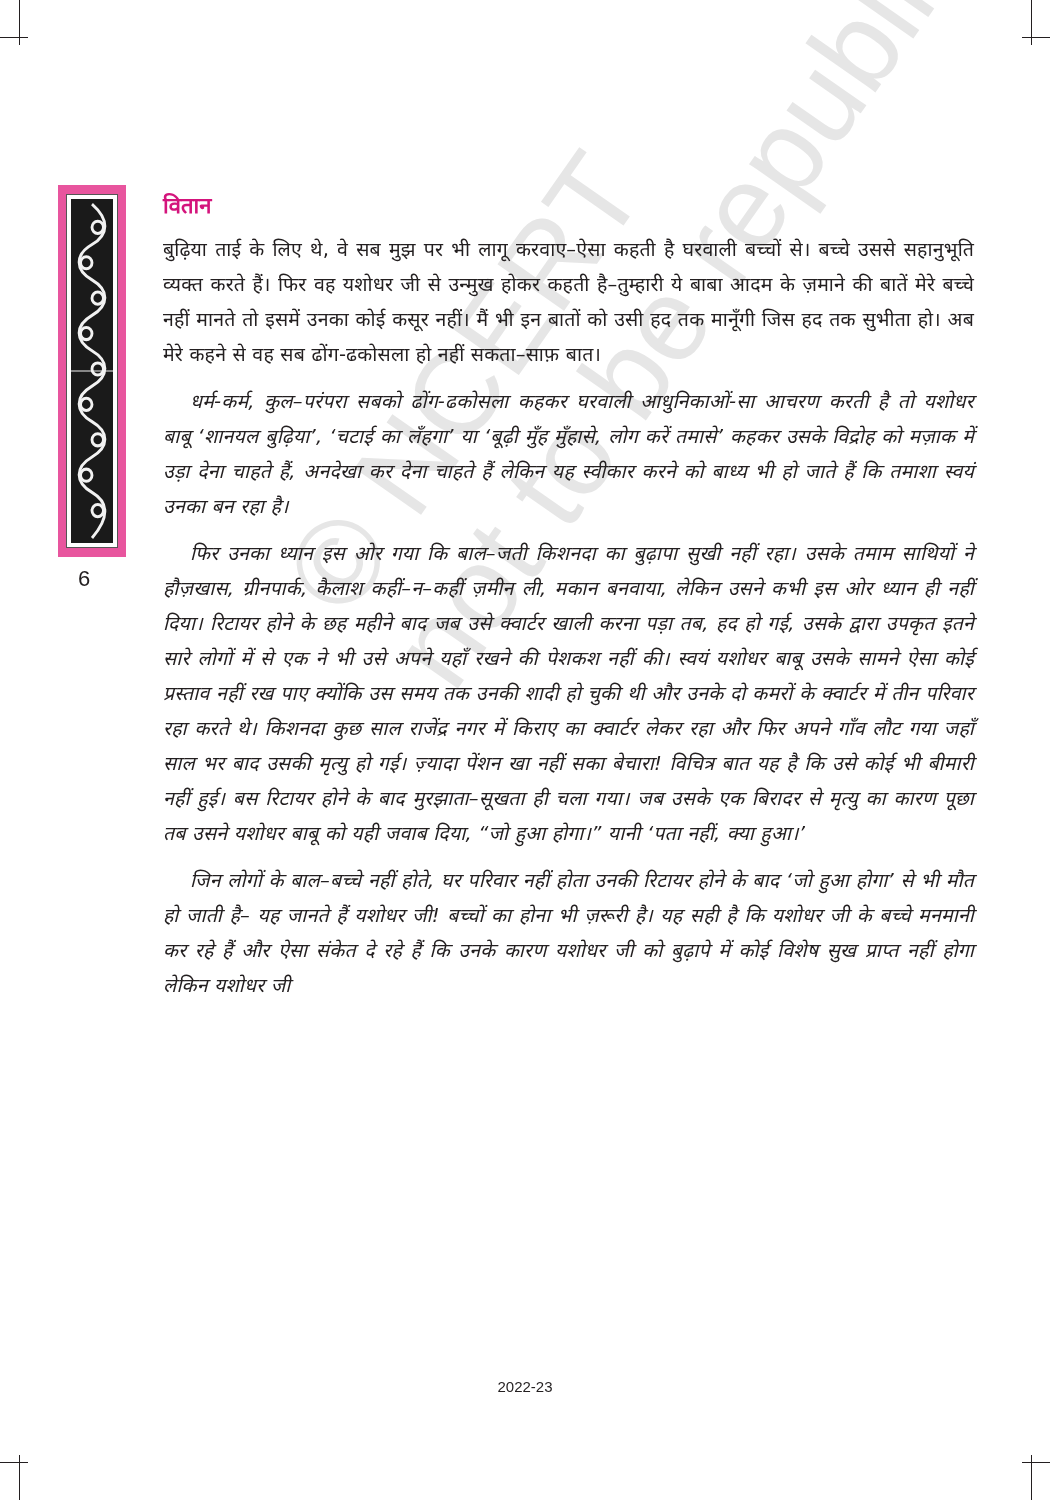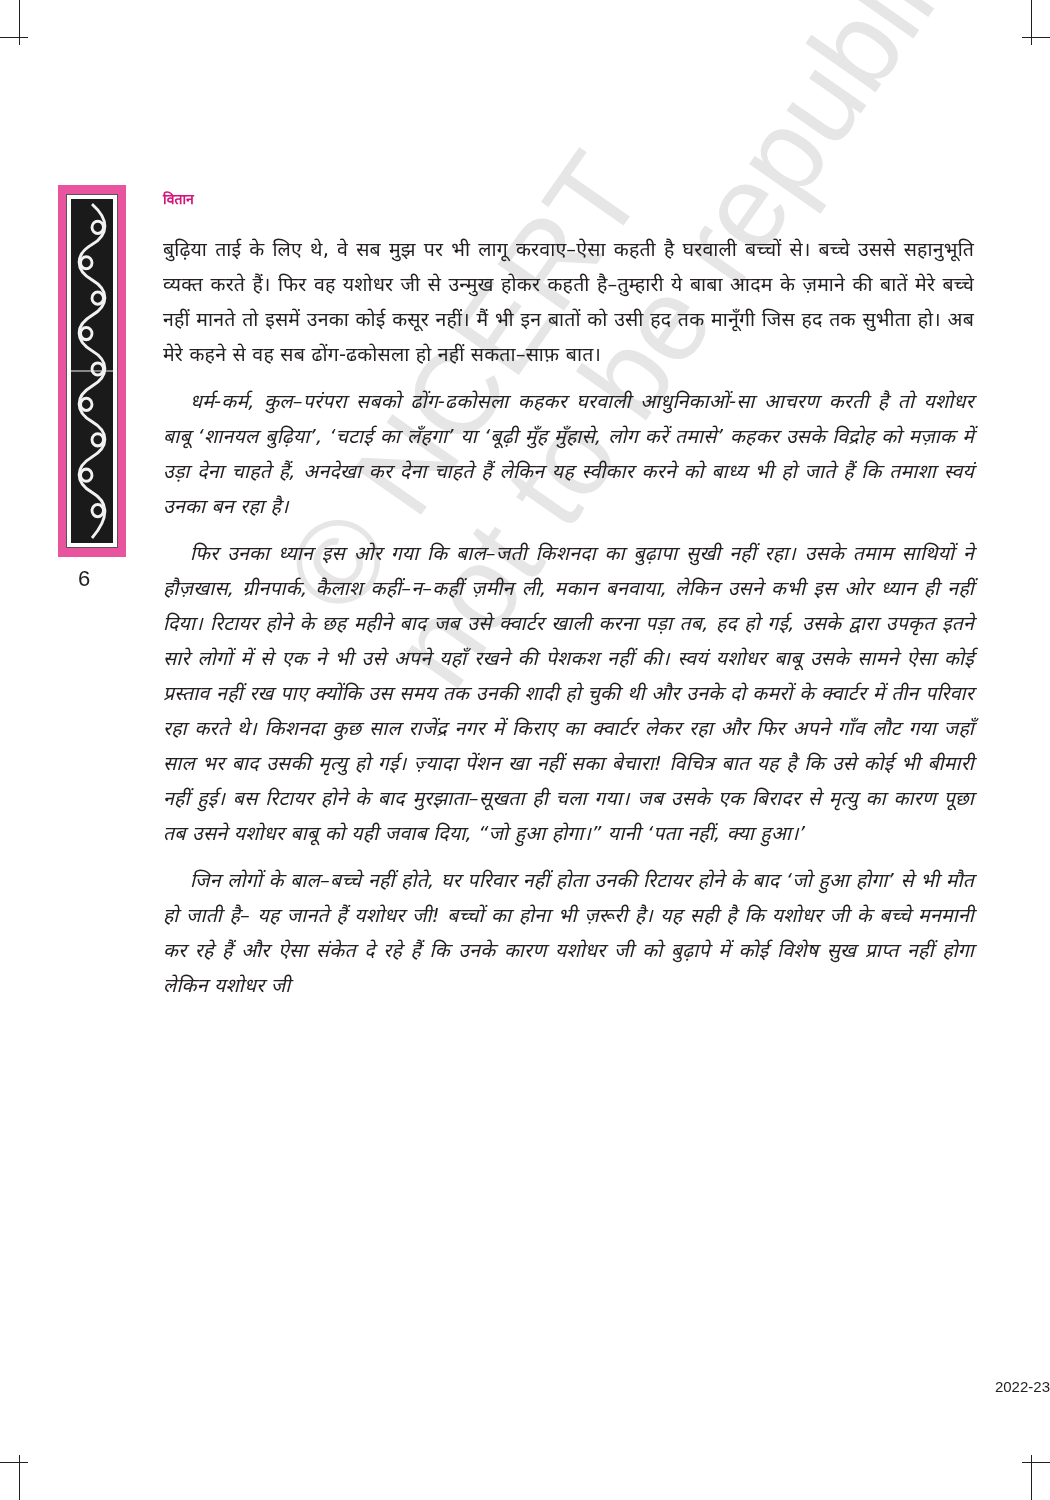--- a/index.html
+++ b/index.html
@@ -9,27 +9,27 @@
   .watermark { position:absolute; left:260px; top:560px; width:900px; transform:rotate(-55deg);
                transform-origin:0 0; color:#e6e6e6; font-family:"Liberation Sans", sans-serif;
                font-size:118px; line-height:130px; white-space:nowrap; pointer-events:none; z-index:0; }
   .ornament { position:absolute; left:58px; top:185px; width:68px; height:372px; background:#e8559e;
               box-sizing:border-box; padding:9px 8px; }
   .ornament-inner { width:100%; height:100%; background:#fff; box-sizing:border-box; padding:4px;
                     border:1px solid #555; }
   .ornament-inner svg { display:block; width:100%; height:100%; }
   .page-number { position:absolute; left:78px; top:566px; font-family:"Liberation Sans", sans-serif;
                  font-size:22px; color:#231f20; }
-  .running-head { position:absolute; left:163px; top:189px; font-size:14px; font-weight:bold;
+  .running-head { position:absolute; left:163px; top:189px; font-size:22px; font-weight:bold;
                   color:#d4147c; }
   .content { position:absolute; left:163px; top:232px; width:811px; z-index:1; }
   .para { margin:0 0 12px 0; font-size:19.5px; line-height:35px; text-align:justify;
           text-align-last:left; letter-spacing:0.2px; }
   .para.indent { text-indent:27px;font-style:italic; }
-  .footer { position:absolute; left:0; width:1050px; top:1378px; text-align:right;
+  .footer { position:absolute; left:0; width:1050px; top:1378px; text-align:center;
             font-family:"Liberation Sans", sans-serif; font-size:15px; color:#231f20; }
 </style>
 </head>
 <body>
 
 <div class="crop" style="left:19px;top:0;width:1px;height:45px;"></div>
 <div class="crop" style="left:0;top:37px;width:28px;height:1px;"></div>
 <div class="crop" style="left:1031px;top:0;width:1px;height:45px;"></div>
 <div class="crop" style="left:1022px;top:37px;width:28px;height:1px;"></div>
 <div class="crop" style="left:19px;top:1455px;width:1px;height:45px;"></div>

